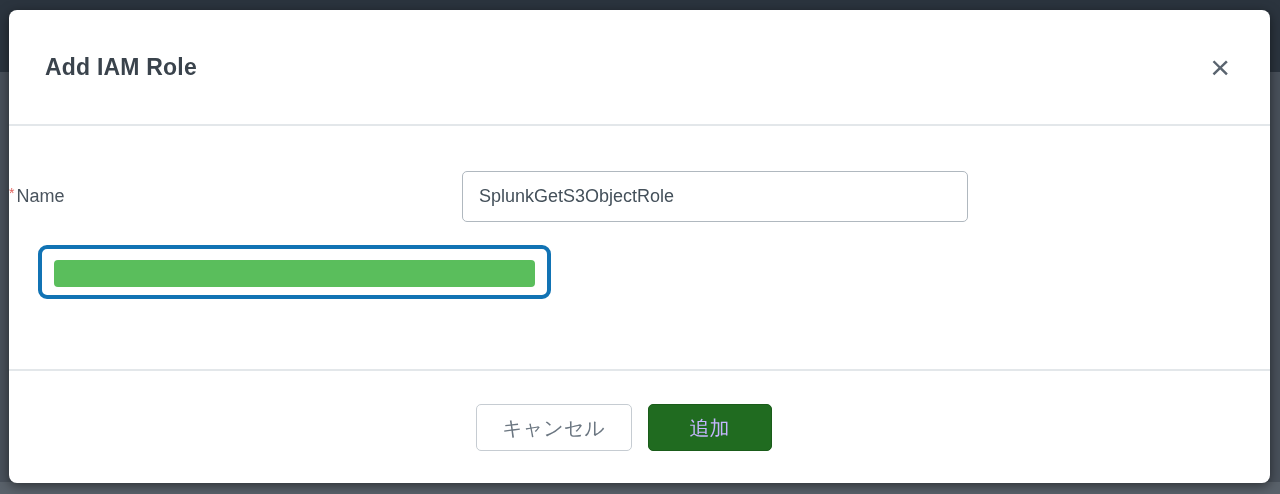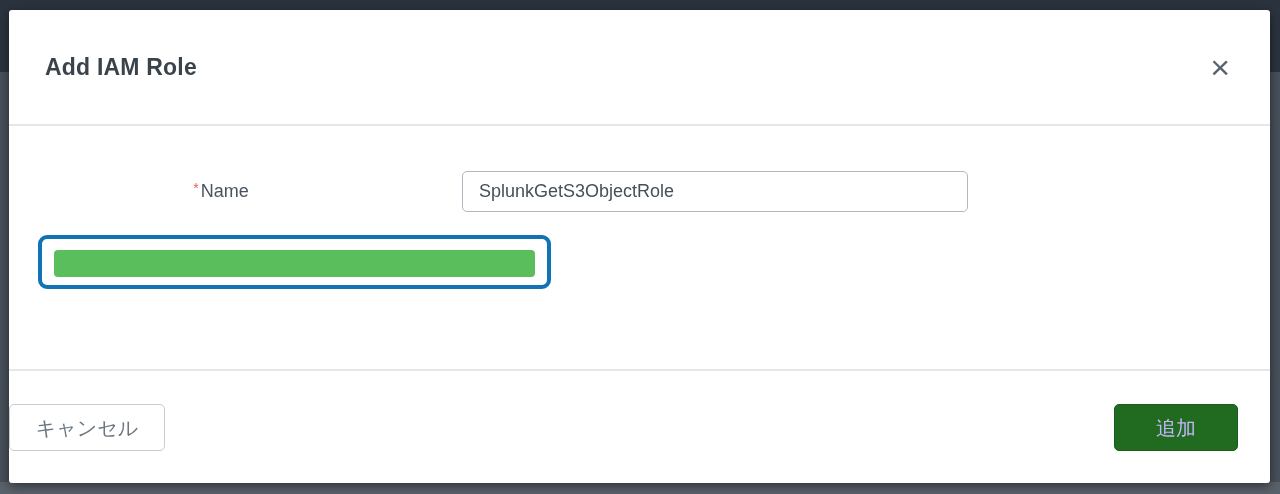--- a/index.html
+++ b/index.html
@@ -17,21 +17,21 @@
   }
   .backdrop-bottom {
     position: absolute; bottom: 0; left: 0;
     width: 100%; height: 12px;
     background: #5a626b;
   }
   .modal {
     position: absolute; left: 9px; top: 10px;
     width: 1261px; height: 473px;
     background: #ffffff;
-    border-radius: 3px;
+    border-radius: 8px;
     box-shadow: 0 3px 12px rgba(0,0,0,0.5);
     display: flex; flex-direction: column;
     box-sizing: border-box;
   }
   .modal-header {
     height: 116px;
     border-bottom: 2px solid #e3e7ea;
     display: flex; align-items: center; justify-content: space-between;
     padding: 0 40px 0 36px;
     box-sizing: border-box;
@@ -54,34 +54,34 @@
   .modal-body {
     flex: 1;
     padding-top: 45px;
     display: flex; flex-direction: column;
     gap: 23px;
     box-sizing: border-box;
   }
   .form-row { display: flex; align-items: center; }
   .field-label {
     width: 424px;
-    text-align: center;
+    text-align: left;
     font-size: 18px;
     color: #4a545e;
     white-space: nowrap;
   }
   .req-marker {
     color: #e0635e;
     font-size: 14px;
     position: relative; top: -4px;
     margin-right: 2px;
   }
   .text-input {
     margin-left: 29px;
-    width: 506px; height: 41px;
+    width: 506px; height: 51px;
     box-sizing: border-box;
     border: 1px solid #b0b8bf;
     border-radius: 5px;
     font-size: 18px;
     color: #44505a;
     padding: 0 16px;
     font-family: inherit;
     background: #ffffff;
   }
   .arn-box {
@@ -98,21 +98,21 @@
     position: absolute;
     left: 12px; top: 11px;
     width: 481px; height: 27px;
     background: #5abe5c;
     border-radius: 4px;
   }
   .modal-footer {
     margin-top: auto;
     height: 114px;
     border-top: 2px solid #e3e7ea;
-    display: flex; justify-content: space-between; align-items: flex-start;
+    display: flex; justify-content: center; align-items: flex-start;
     gap: 16px;
     padding: 33px 32px 0 0;
     box-sizing: border-box;
     flex: none;
   }
   .btn {
     height: 47px;
     border-radius: 5px;
     font-size: 20px;
     font-family: inherit;

